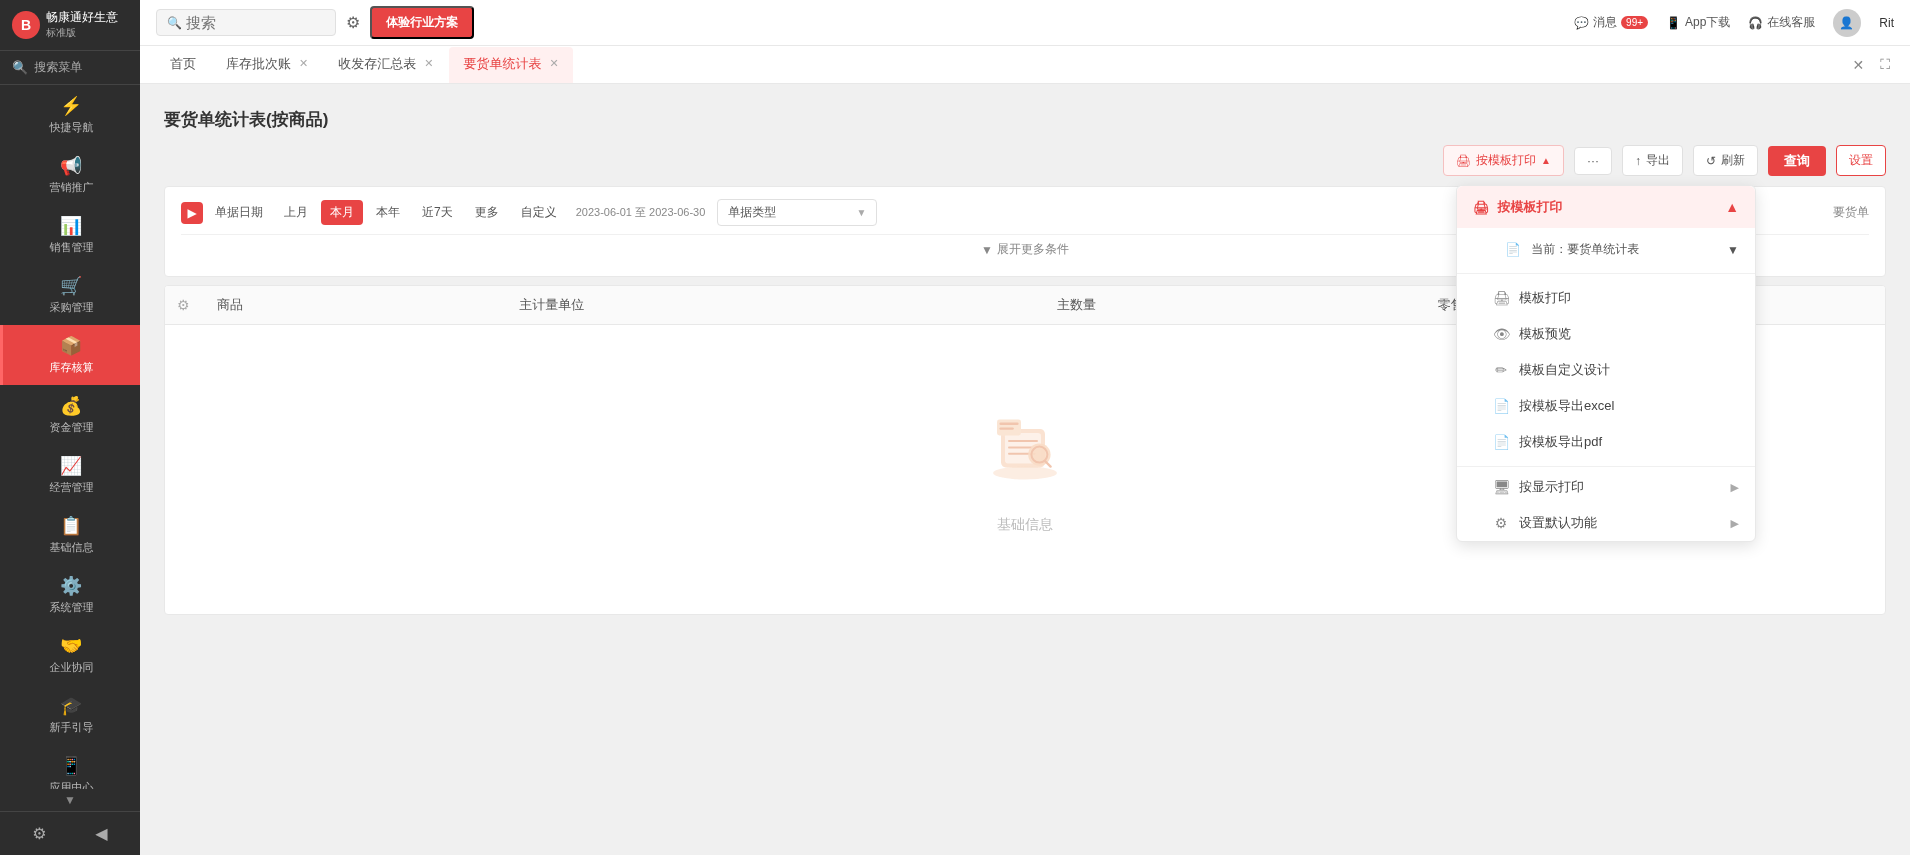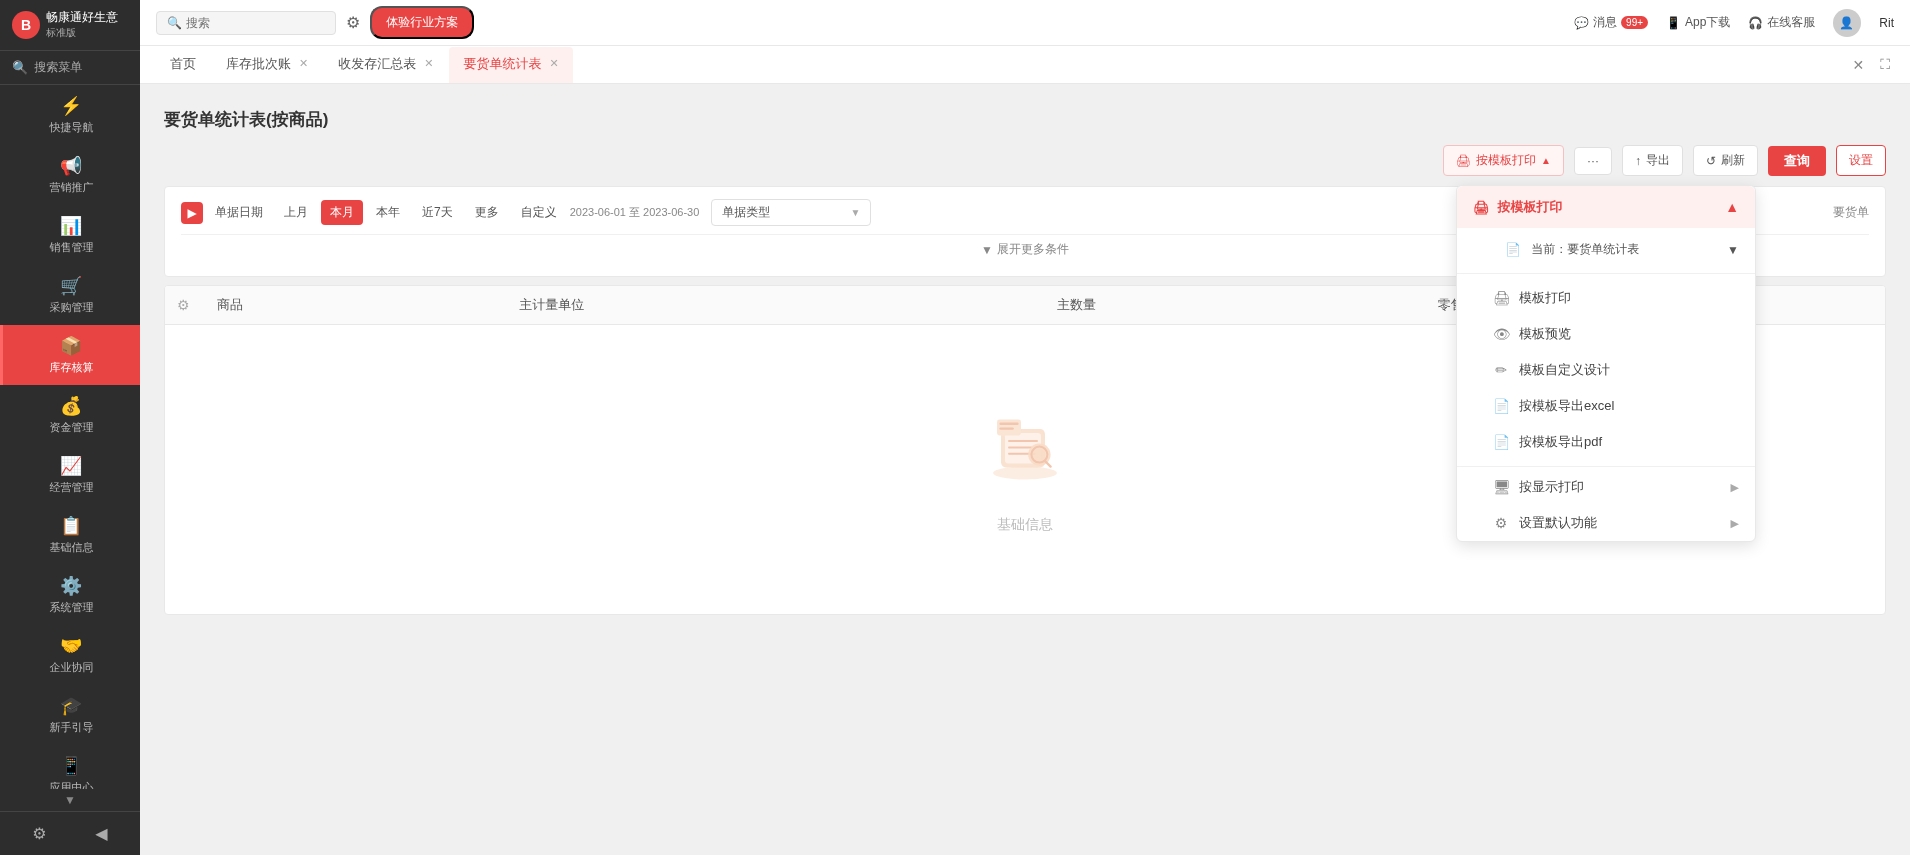--- a/index.html
+++ b/index.html
@@ -115,38 +115,38 @@
       border-radius: 4px;
       padding: 4px 10px;
       width: 180px;
       color: #aaa;
       font-size: 12px;
     }
     .topbar-search input {
       border: none;
       background: transparent;
       outline: none;
-      font-size: 12px;
+      font-size: 15px;
       color: #4c1d95;
       width: 130px;
     }
     .topbar-gear {
       margin: 0 10px;
       color: #666;
       cursor: pointer;
       font-size: 16px;
     }
     .topbar-trial {
       background: #e84444;
       color: #fff;
       padding: 6px 14px;
-      border-radius: 12px;
-      font-size: 12px;
-      cursor: pointer;
-      font-weight: normal;
+      border-radius: 4px;
+      font-size: 12px;
+      cursor: pointer;
+      font-weight: bold;
     }
     .topbar-right {
       margin-left: auto;
       display: flex;
       align-items: center;
       gap: 18px;
       font-size: 12px;
       color: #555;
     }
     .topbar-right .badge-item {
@@ -322,20 +322,21 @@
       font-size: 12px;
       cursor: pointer;
       color: #555;
       border: 1px solid transparent;
       text-align: right;
     }
     .date-pill.active { background: #e84444; color: #fff; }
     .date-range-text {
       font-size: 11px;
       color: #888;
+      margin-left: 6px;
     }
 
     .filter-select {
       display: flex;
       align-items: center;
       border: 1px solid #e0e0e0;
       border-radius: 4px;
       padding: 4px 10px;
       background: #fff;
       cursor: pointer;

